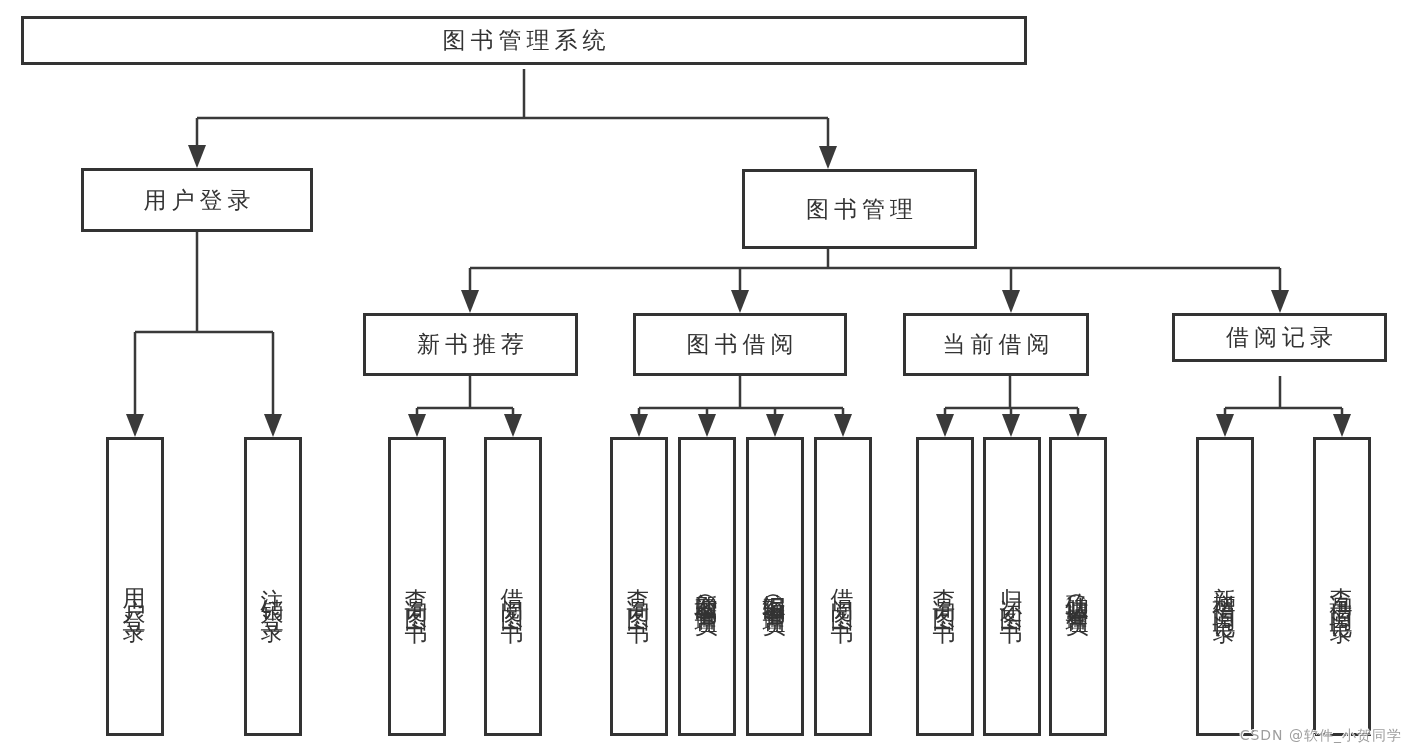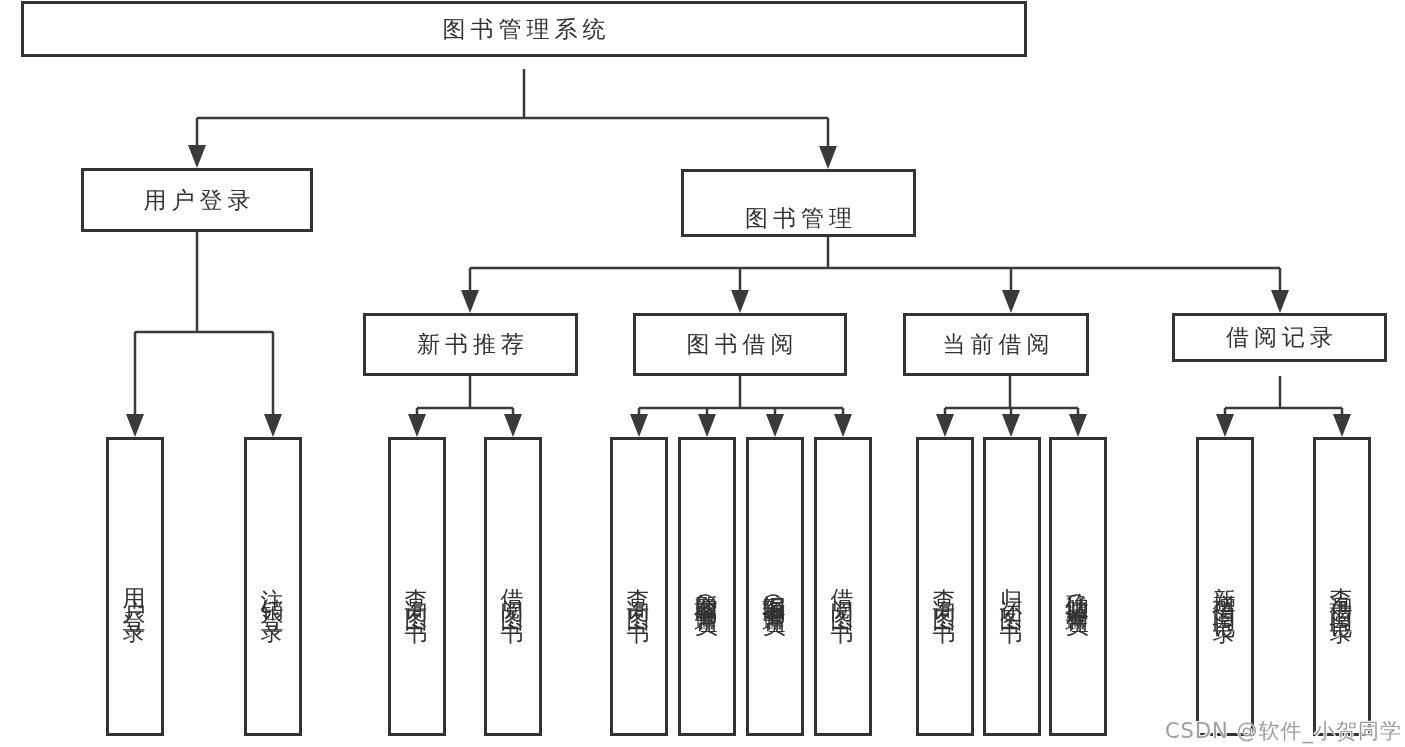--- a/index.html
+++ b/index.html
@@ -16,21 +16,21 @@
   }
   .h-node span{font-size:23px;letter-spacing:5px;text-indent:5px;white-space:nowrap;}
   .v-node span{
     writing-mode:vertical-rl;text-orientation:mixed;font-size:23px;white-space:nowrap;
   }
   .ls-a{letter-spacing:11px;padding-top:11px;}  
   .ls-b{letter-spacing:7px;padding-top:7px;}    
   .ls-c{letter-spacing:3px;padding-top:3px;}    
   .watermark{
     position:absolute;right:3px;bottom:2px;z-index:5;
-    font-size:21px;letter-spacing:1px;color:#9e9e9e;
+    font-size:14px;letter-spacing:1px;color:#9e9e9e;
     text-shadow:1px 1px 0 #ffffff,-1px -1px 0 #ffffff;
   }
 </style>
 </head>
 <body>
 
 <div id="stage">
 
   <svg id="connector-svg" viewBox="0 0 1405 747" xmlns="http://www.w3.org/2000/svg">
     <path d="
@@ -58,28 +58,28 @@
       <polygon points="766,414 784,414 775,437"></polygon>
       <polygon points="834,414 852,414 843,437"></polygon>
       <polygon points="936,414 954,414 945,437"></polygon>
       <polygon points="1002,414 1020,414 1011,437"></polygon>
       <polygon points="1069,414 1087,414 1078,437"></polygon>
       <polygon points="1216,414 1234,414 1225,437"></polygon>
       <polygon points="1333,414 1351,414 1342,437"></polygon>
     </g>
   </svg>
 
-  <div class="node h-node" style="left:21px;top:1px;width:1006px;height:56px;">
+  <div class="node h-node" style="left:21px;top:16px;width:1006px;height:49px;">
     <span>图书管理系统</span>
   </div>
 
   <div class="node h-node" style="left:81px;top:168px;width:232px;height:64px;">
     <span>用户登录</span>
   </div>
-  <div class="node h-node" style="left:681px;top:169px;width:235px;height:68px;align-items:flex-end;">
+  <div class="node h-node" style="left:742px;top:169px;width:235px;height:80px;">
     <span>图书管理</span>
   </div>
 
   <div class="node h-node" style="left:363px;top:313px;width:215px;height:63px;">
     <span>新书推荐</span>
   </div>
   <div class="node h-node" style="left:633px;top:313px;width:214px;height:63px;">
     <span>图书借阅</span>
   </div>
   <div class="node h-node" style="left:903px;top:313px;width:186px;height:63px;">

